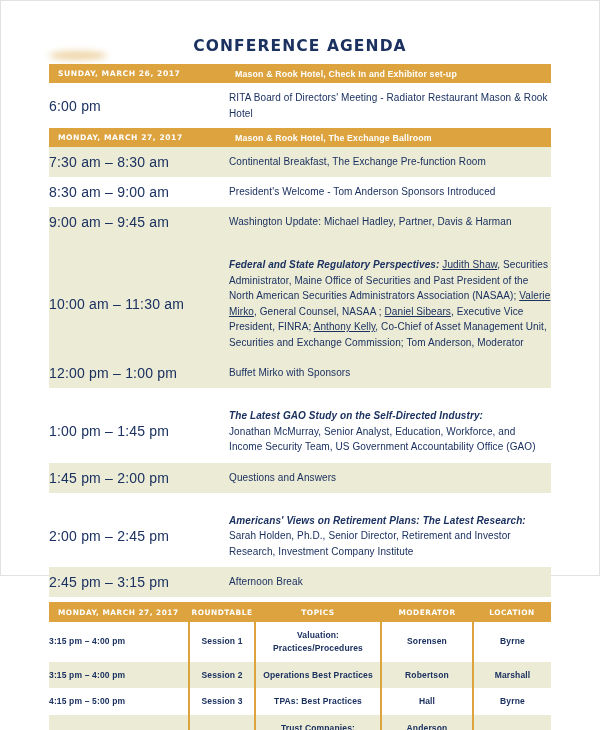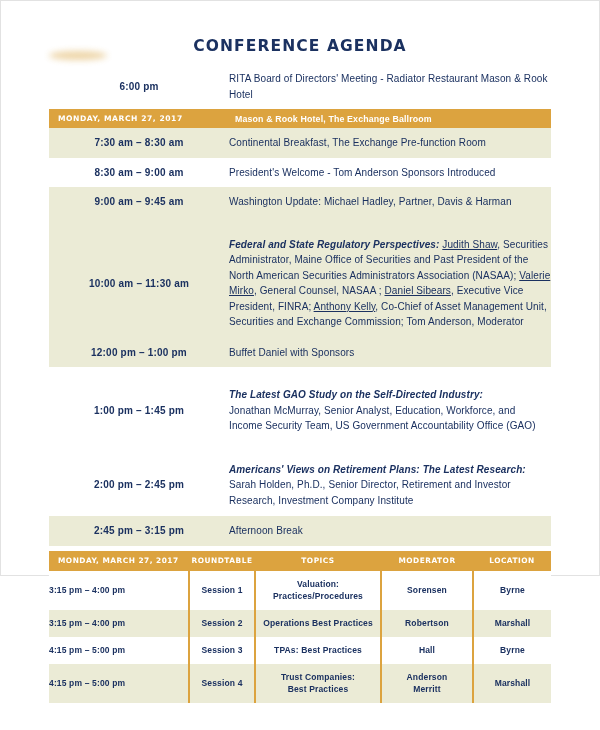--- a/index.html
+++ b/index.html
@@ -90,25 +90,25 @@
     font-size: 8.8px;
     font-weight: bold;
     padding-left: 6px;
     letter-spacing: 0.15px;
   }
 
   .row-cream td { background: #ebebd6; }
   .row-white td { background: #ffffff; }
 
   .cell-time {
-    text-align: center;
+    text-align: left;
     padding-right: 26px;
     color: #1b3160;
-    font-weight: bold;
-    font-size: 10px;
+    font-weight: normal;
+    font-size: 14px;
     letter-spacing: 0.2px;
     white-space: nowrap;
   }
   .cell-desc {
     text-align: left;
     padding-left: 6px;
     color: #1b3160;
     font-size: 10px;
     line-height: 1.55;
     letter-spacing: 0.1px;
@@ -184,20 +184,24 @@
       <span class="smudge"></span>
       <span class="doc-title">CONFERENCE AGENDA</span>
     </div>
 
     <table class="agenda">
       <colgroup>
         <col class="col-time">
         <col class="col-desc">
       </colgroup>
       <tbody id="agenda-body">
+          <tr class="row-band">
+            <td class="band-date">SUNDAY, MARCH 26, 2017</td>
+            <td class="band-loc">Mason &amp; Rook Hotel,  Check In and Exhibitor set-up</td>
+          </tr>
           <tr class="row-white r-pad">
             <td class="cell-time">6:00 pm</td>
             <td class="cell-desc">RITA Board of Directors' Meeting - Radiator Restaurant  Mason &amp; Rook Hotel</td>
           </tr>
           <tr class="row-band">
             <td class="band-date">MONDAY, MARCH 27, 2017</td>
             <td class="band-loc">Mason &amp; Rook Hotel, The Exchange Ballroom</td>
           </tr>
           <tr class="row-cream r-pad">
             <td class="cell-time">7:30 am – 8:30 am</td>
@@ -210,25 +214,29 @@
           <tr class="row-cream r-pad">
             <td class="cell-time">9:00 am – 9:45 am</td>
             <td class="cell-desc">Washington Update: Michael Hadley, Partner, Davis &amp; Harman</td>
           </tr>
           <tr class="row-cream r-pad-lg">
             <td class="cell-time">10:00 am – 11:30 am</td>
             <td class="cell-desc"><span class="desc-head">Federal and State Regulatory Perspectives:</span><span> </span><span class="nm">Judith Shaw</span><span>, Securities Administrator, Maine Office of Securities and Past President of the North American Securities Administrators Association (NASAA); </span><span class="nm">Valerie Mirko</span><span>, General Counsel, NASAA ; </span><span class="nm">Daniel Sibears</span><span>, Executive Vice President, FINRA; </span><span class="nm">Anthony Kelly</span><span>, Co-Chief of Asset Management Unit, Securities and Exchange Commission; Tom Anderson, Moderator</span></td>
           </tr>
           <tr class="row-cream r-pad">
             <td class="cell-time">12:00 pm – 1:00 pm</td>
-            <td class="cell-desc">Buffet Daniel with Sponsors</td>
+            <td class="cell-desc">Buffet Mirko with Sponsors</td>
           </tr>
           <tr class="row-white r-pad-lg">
             <td class="cell-time">1:00 pm – 1:45 pm</td>
             <td class="cell-desc"><span class="desc-head">The Latest GAO Study on the Self-Directed Industry:</span><br><span>Jonathan McMurray, Senior Analyst, Education, Workforce, and Income Security Team, US Government Accountability Office (GAO)</span></td>
+          </tr>
+          <tr class="row-cream r-pad">
+            <td class="cell-time">1:45 pm – 2:00 pm</td>
+            <td class="cell-desc">Questions and Answers</td>
           </tr>
           <tr class="row-white r-pad-lg">
             <td class="cell-time">2:00 pm – 2:45 pm</td>
             <td class="cell-desc"><span class="desc-head">Americans' Views on Retirement Plans:  The Latest Research:</span><br><span>Sarah Holden, Ph.D., Senior Director, Retirement and Investor Research, Investment Company Institute</span></td>
           </tr>
           <tr class="row-cream r-pad">
             <td class="cell-time">2:45 pm – 3:15 pm</td>
             <td class="cell-desc">Afternoon Break</td>
           </tr>
           <tr class="spacer-row">

